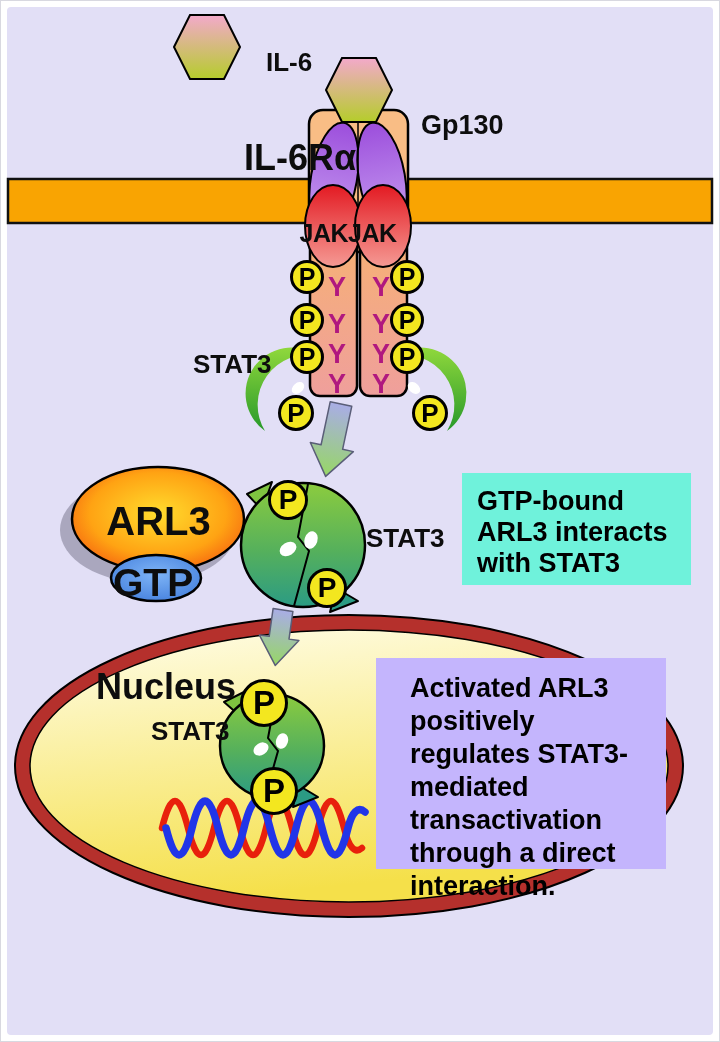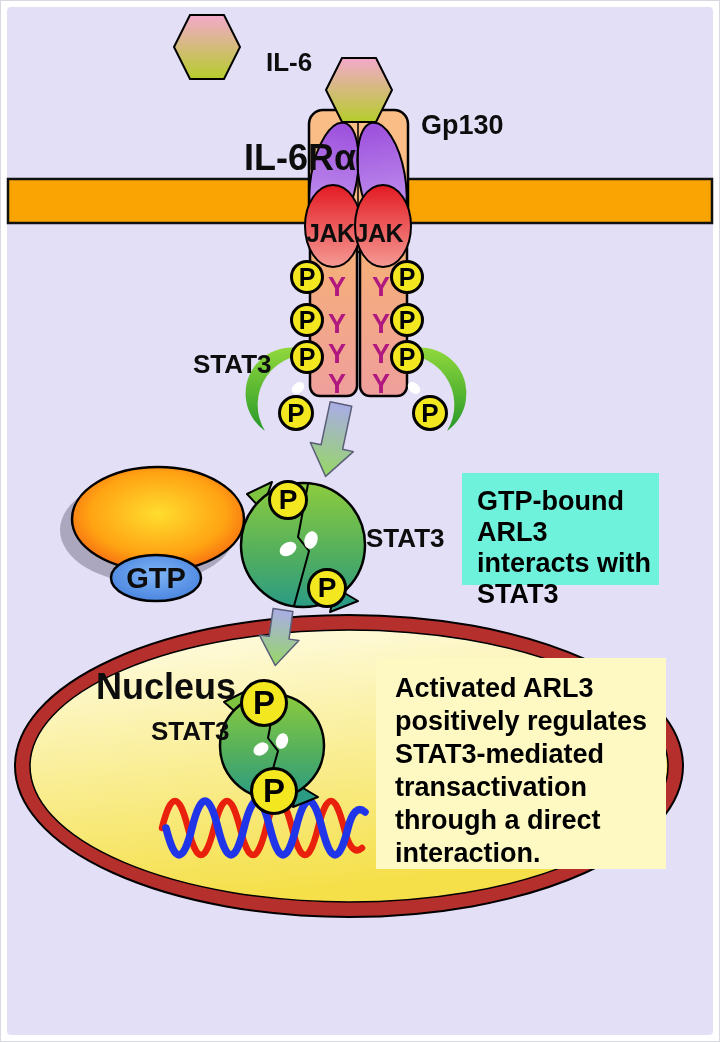--- a/index.html
+++ b/index.html
@@ -8,42 +8,42 @@
     font-family:"Liberation Sans", sans-serif;overflow:hidden;
     box-shadow: inset 0 0 0 1px #d8d8e0;
   }
   .panel{position:absolute;left:7px;top:7px;width:706px;height:1028px;
     background:#E2DFF6;border-radius:4px;}
   svg.layer{position:absolute;left:0;top:0;}
   .lbl{position:absolute;font-weight:bold;color:#0d0d0d;white-space:nowrap;line-height:1.05;}
   .lbl-il6{left:266px;top:49px;font-size:26px;}
   .lbl-gp130{left:421px;top:111px;font-size:27px;text-align:right;}
   .lbl-il6ra{left:244px;top:139px;font-size:36px;}
-  .lbl-jak{left:306px;top:220px;width:104px;font-size:25px;letter-spacing:-0.5px;display:flex;justify-content:flex-start;}
+  .lbl-jak{left:306px;top:220px;width:84px;font-size:25px;letter-spacing:-0.5px;display:flex;justify-content:center;}
   .lbl-cytoplasm{left:37px;top:240px;font-size:28px;}
   .lbl-stat3-receptor{left:193px;top:351px;font-size:26px;}
   .lbl-stat3-cyto{left:366px;top:525px;font-size:26px;}
   .lbl-stat3-nucleus{left:151px;top:718px;font-size:26px;}
   .lbl-arl3{left:95px;top:500px;width:127px;text-align:center;font-size:40px;}
-  .lbl-gtp{left:113px;top:563px;width:86px;text-align:center;font-size:29px;}
+  .lbl-gtp{left:113px;top:563px;width:86px;text-align:left;font-size:39px;}
   .lbl-nucleus{left:96px;top:668px;font-size:36px;}
   .p-badge{position:absolute;background:#F3E71F;border:3px solid #000;border-radius:50%;
     box-sizing:border-box;display:flex;align-items:center;justify-content:center;
     font-weight:bold;color:#000;}
   .p-34{width:34px;height:34px;font-size:25px;}
   .p-36{width:36px;height:36px;font-size:26px;}
   .p-40{width:40px;height:40px;font-size:28px;}
   .p-48{width:48px;height:48px;font-size:33px;}
   .y-letter{position:absolute;font-weight:bold;font-size:27px;color:#B0187F;
     transform:translate(-50%,-52%);line-height:1;}
   .callout{position:absolute;box-sizing:border-box;font-weight:bold;color:#000;}
-  .callout-cyan{left:462px;top:473px;width:197px;height:112px;background:#6FF2DB;
+  .callout-cyan{left:462px;top:473px;width:229px;height:112px;background:#6FF2DB;
     font-size:27px;line-height:31px;padding:13px 6px 0 15px;}
-  .callout-pink{left:376px;top:658px;width:290px;height:211px;background:#fef9c3;
-    font-size:27px;line-height:33px;padding:14px 12px 0 19px;}
+  .callout-pink{left:376px;top:658px;width:290px;height:211px;background:#c4b5fd;
+    font-size:27px;line-height:33px;padding:14px 12px 0 34px;}
 </style>
 </head>
 <body>
 
 <div id="canvas">
   <div class="panel"></div>
 
   <svg class="layer" width="720" height="1042" viewBox="0 0 720 1042">
     <defs>
       <linearGradient id="hexG" x1="0" y1="0" x2="0" y2="1">
@@ -154,20 +154,21 @@
 
   <div class="lbl lbl-il6">IL-6</div>
   <div class="lbl lbl-gp130">Gp130</div>
   <div class="lbl lbl-il6ra">IL-6Rα</div>
   <div class="lbl lbl-jak">
     <span>JAK</span>
       <span>JAK</span>
   </div>
   <div class="lbl lbl-stat3-receptor">STAT3</div>
   <div class="lbl lbl-stat3-cyto">STAT3</div>
+  <div class="lbl lbl-arl3">ARL3</div>
   <div class="lbl lbl-gtp">GTP</div>
   <div class="lbl lbl-nucleus">Nucleus</div>
   <div class="lbl lbl-stat3-nucleus">STAT3</div>
 
   <span class="y-letter" style="left:337px;top:288px">Y</span>
   <span class="y-letter" style="left:337px;top:325px">Y</span>
   <span class="y-letter" style="left:337px;top:355px">Y</span>
   <span class="y-letter" style="left:337px;top:385px">Y</span>
   <span class="y-letter" style="left:381px;top:288px">Y</span>
   <span class="y-letter" style="left:381px;top:325px">Y</span>

